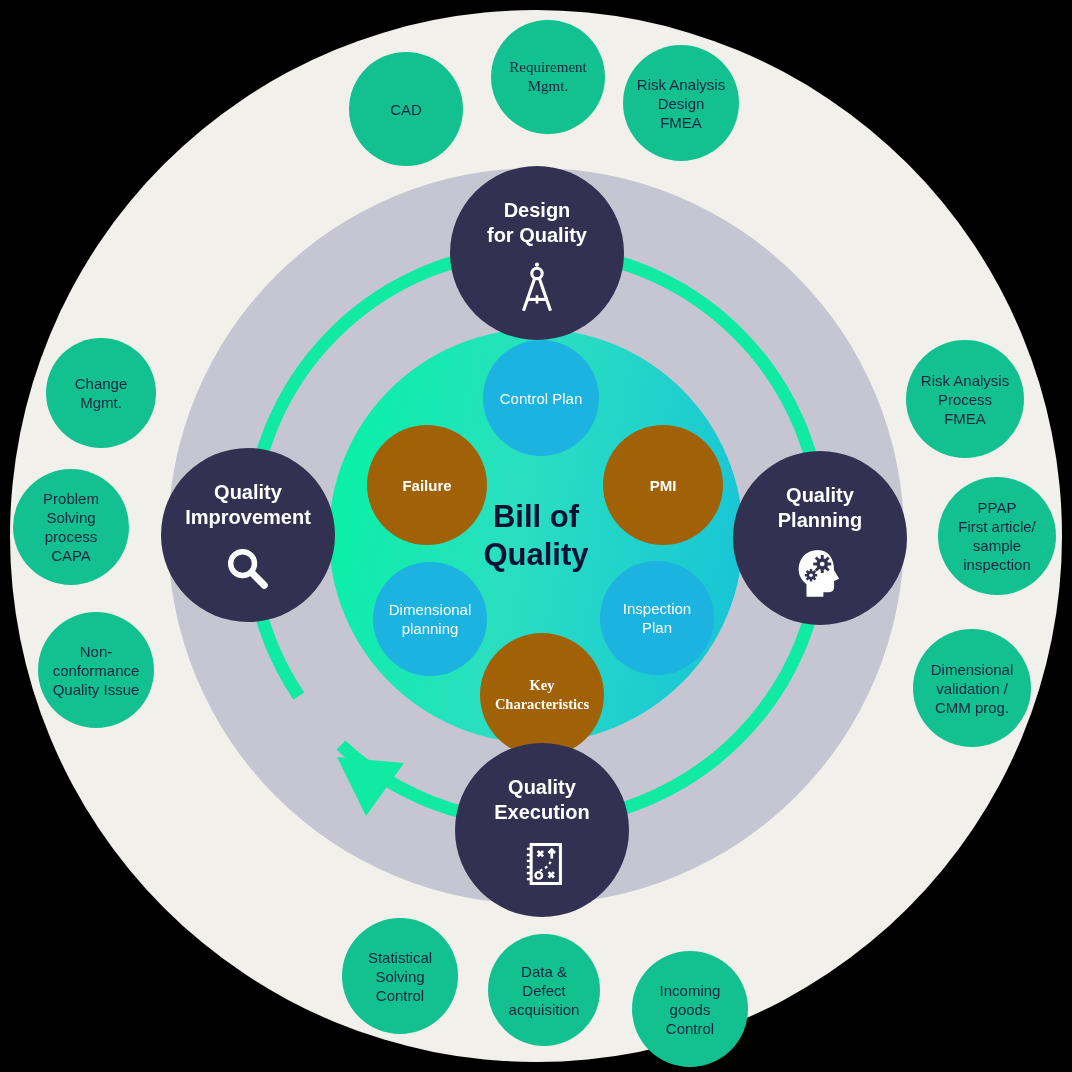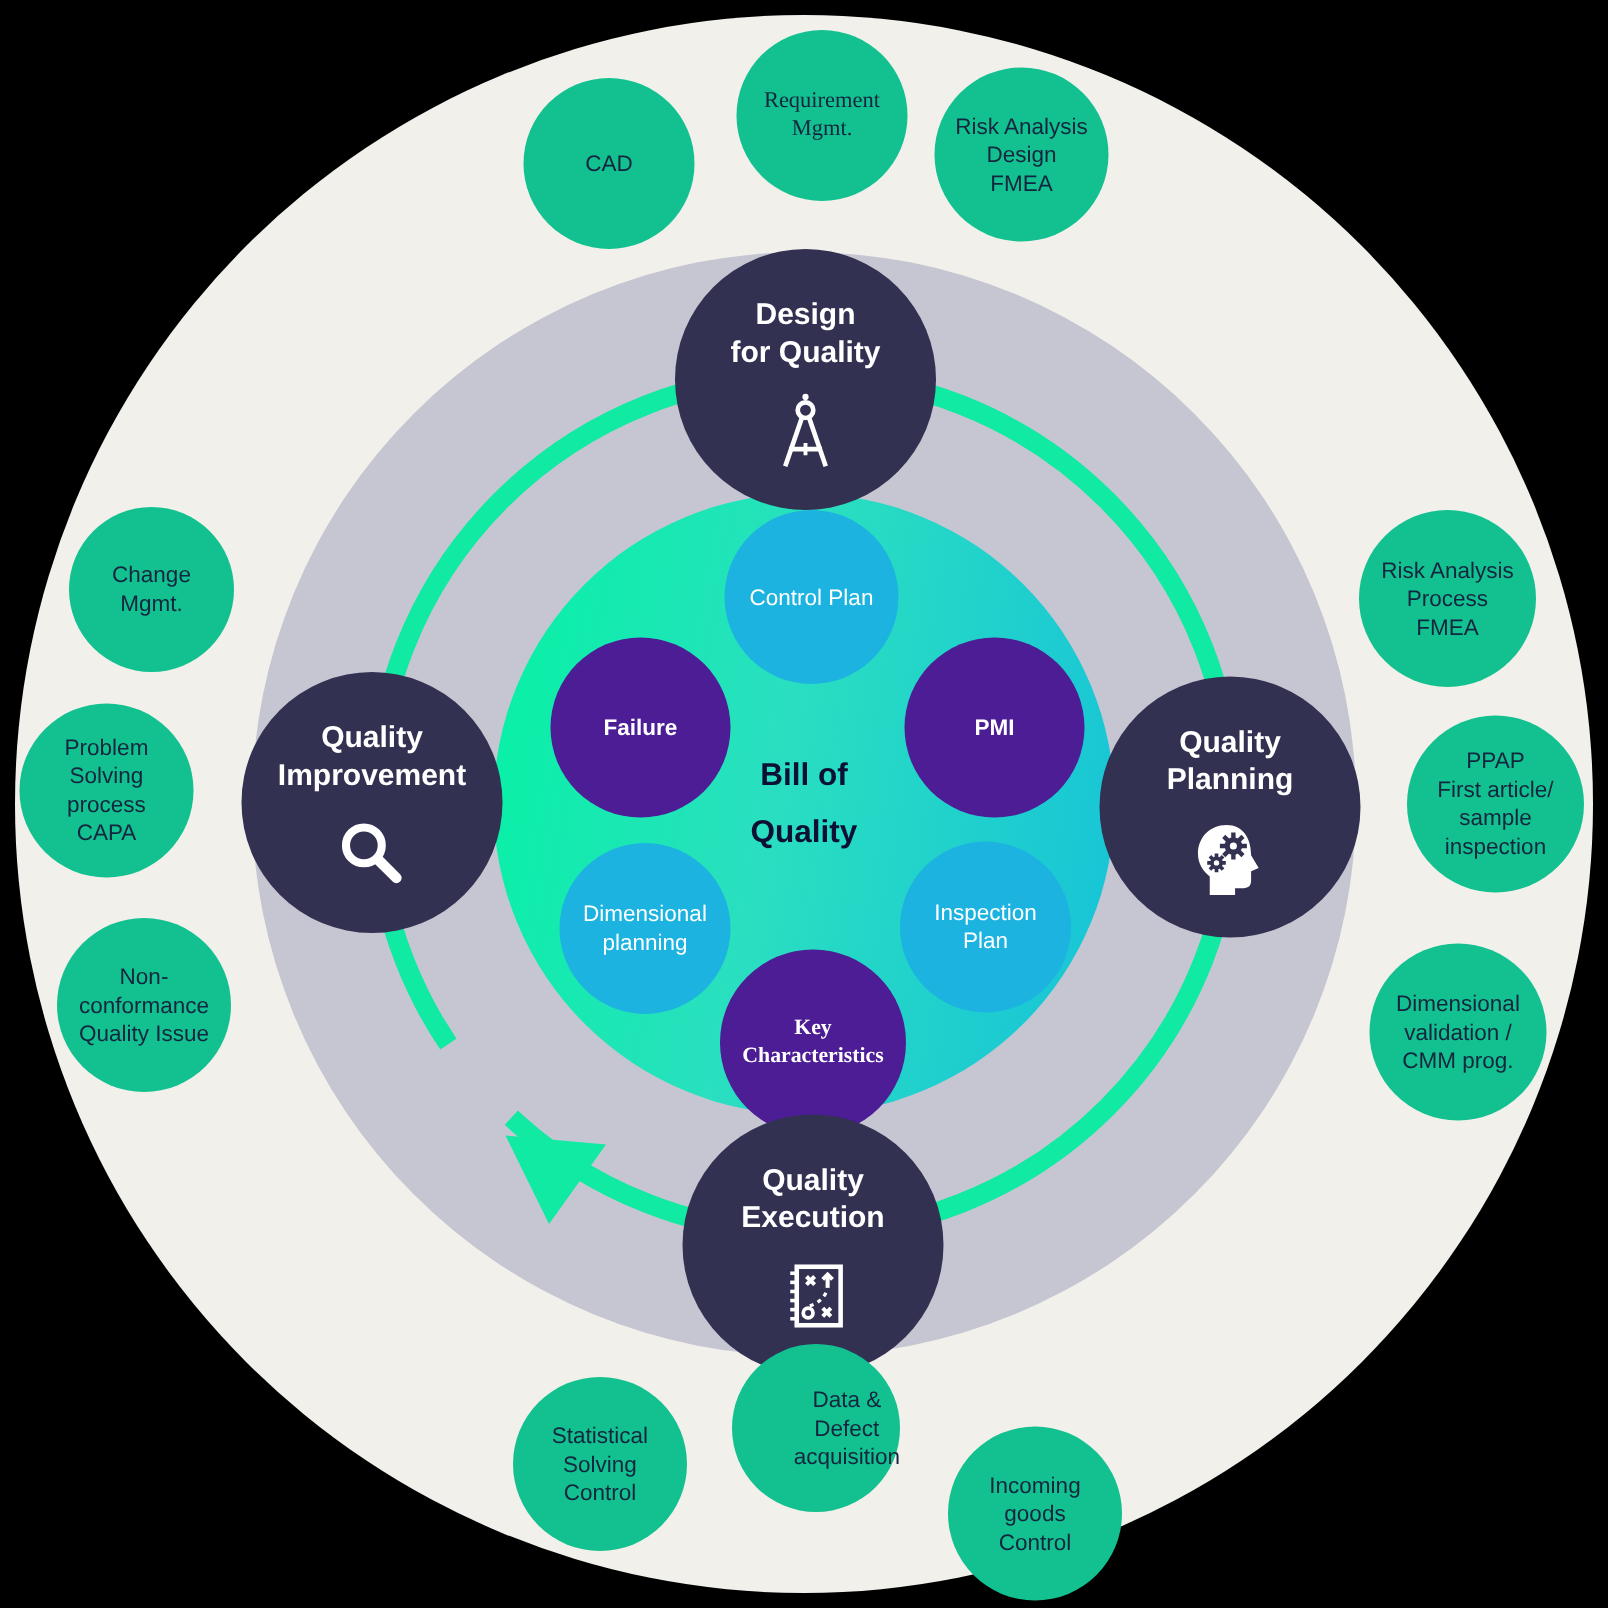--- a/index.html
+++ b/index.html
@@ -13,31 +13,31 @@
   .core-disc{left:329px;top:329px;width:414px;height:414px;
     background:linear-gradient(100deg,#06f2a4 2%,#2adfc0 45%,#17c3d8 98%);}
   .ring-svg{position:absolute;left:0;top:0;pointer-events:none;}
   .bubble{
     position:absolute;border-radius:50%;
     display:flex;align-items:center;justify-content:center;
     text-align:center;white-space:pre-line;box-sizing:border-box;
   }
   .outer-bubble{background:#12c18f;color:#14263f;font-size:15px;line-height:19px;}
   .inner-blue{background:#1cb3e0;color:#fff;font-size:15px;line-height:19px;}
-  .inner-teal{background:#4c1d95;color:#fff;font-size:14.5px;line-height:19px;font-weight:bold;}
+  .inner-teal{background:#a16207;color:#fff;font-size:14.5px;line-height:19px;font-weight:bold;}
   .sector{
     position:absolute;width:174px;height:174px;border-radius:50%;background:#333151;
     display:flex;flex-direction:column;align-items:center;
     padding-top:32px;box-sizing:border-box;color:#fff;
   }
   .sector-label{font-weight:bold;font-size:20px;line-height:25px;text-align:center;white-space:pre-line;}
   .sector-icon{margin-top:13px;}
   .center-title{
     position:absolute;left:386px;top:498px;width:300px;text-align:center;
-    font-weight:bold;font-size:21px;line-height:38px;color:#0b1034;white-space:pre-line;
+    font-weight:bold;font-size:31px;line-height:38px;color:#0b1034;white-space:pre-line;
   }
 </style>
 </head>
 <body>
 
 <div class="stage">
 
   <div class="disc outer-disc"></div>
   <div class="disc mid-disc"></div>
 
@@ -175,21 +175,21 @@
   <div class="bubble outer-bubble" style="left:913px;top:629px;width:118px;height:118px;">
     <span>Dimensional
 validation /
 CMM prog.</span>
   </div>
   <div class="bubble outer-bubble" style="left:632px;top:951px;width:116px;height:116px;">
     <span>Incoming
 goods
 Control</span>
   </div>
-  <div class="bubble outer-bubble" style="left:488px;top:896px;width:112px;height:112px;justify-content:flex-end;">
+  <div class="bubble outer-bubble" style="left:488px;top:934px;width:112px;height:112px;">
     <span>Data &amp;
 Defect
 acquisition</span>
   </div>
   <div class="bubble outer-bubble" style="left:342px;top:918px;width:116px;height:116px;">
     <span>Statistical
 Solving
 Control</span>
   </div>
   <div class="bubble outer-bubble" style="left:13px;top:469px;width:116px;height:116px;">

